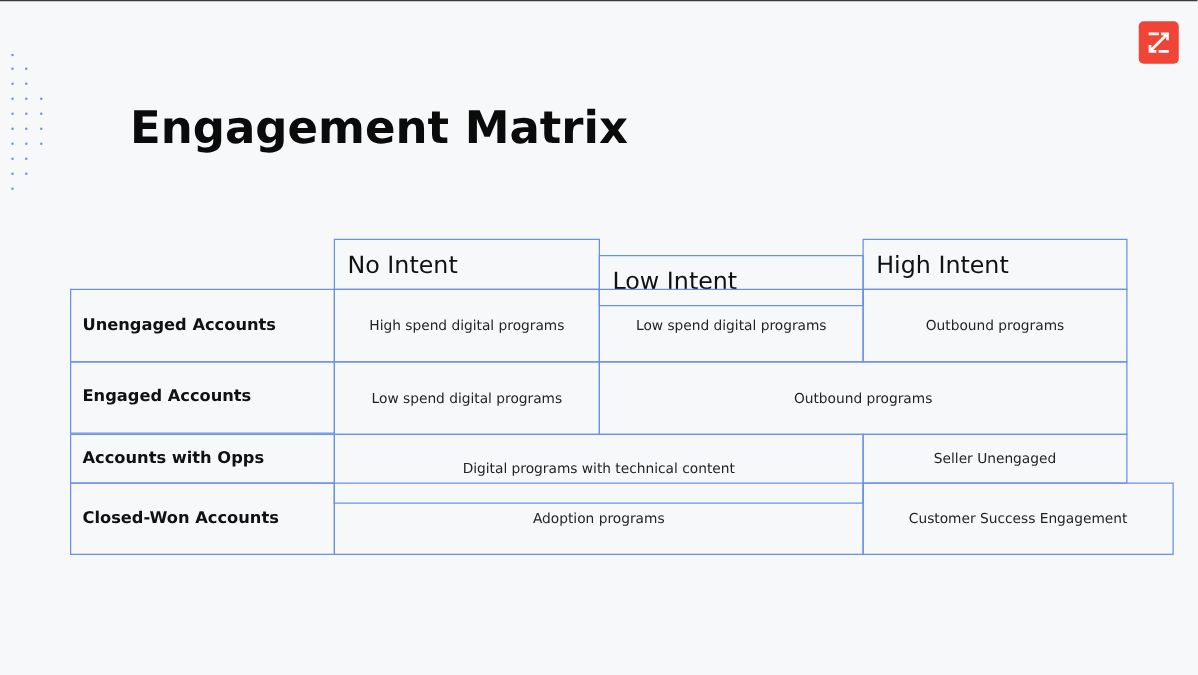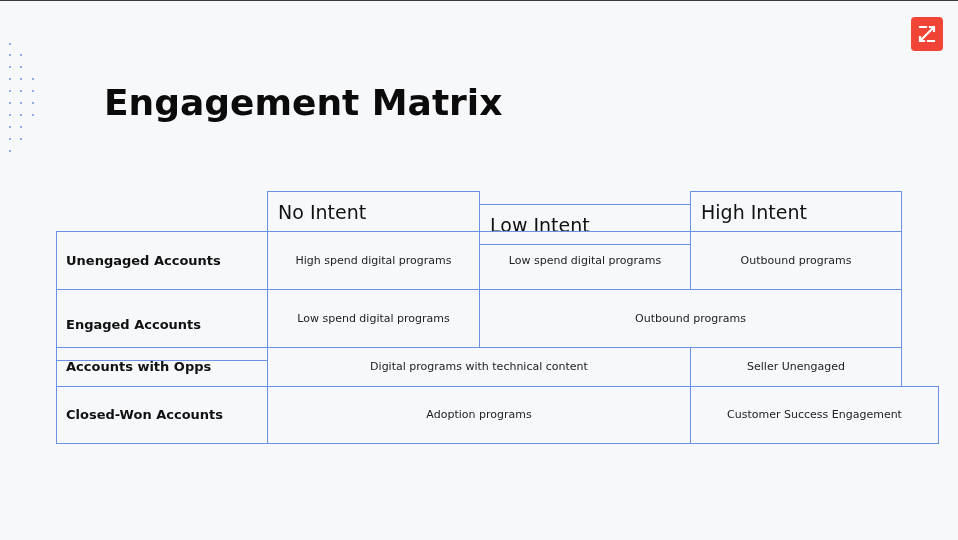--- a/index.html
+++ b/index.html
@@ -90,34 +90,34 @@
   <div class="cell center" style="left:267px;top:231px;width:213px;height:59px">
       <span>High spend digital programs</span>
     </div>
   <div class="cell center" style="left:479px;top:231px;width:212px;height:59px">
       <span>Low spend digital programs</span>
     </div>
   <div class="cell center" style="left:690px;top:231px;width:212px;height:59px">
       <span>Outbound programs</span>
     </div>
 
-  <div class="cell rowhead" style="left:56px;top:289px;width:212px;height:72px">
+  <div class="cell rowhead" style="left:56px;top:289px;width:212px;height:58px">
       <span>Engaged Accounts</span>
     </div>
   <div class="cell center" style="left:267px;top:289px;width:213px;height:59px">
       <span>Low spend digital programs</span>
     </div>
   <div class="cell center" style="left:479px;top:289px;width:423px;height:59px">
       <span>Outbound programs</span>
     </div>
 
   <div class="cell rowhead" style="left:56px;top:347px;width:212px;height:40px">
       <span>Accounts with Opps</span>
     </div>
-  <div class="cell center" style="left:267px;top:347px;width:424px;height:40px">
+  <div class="cell center" style="left:267px;top:347px;width:424px;height:56px">
       <span>Digital programs with technical content</span>
     </div>
   <div class="cell center" style="left:690px;top:347px;width:212px;height:40px">
       <span>Seller Unengaged</span>
     </div>
 
   <div class="cell rowhead" style="left:56px;top:386px;width:212px;height:58px">
       <span>Closed-Won Accounts</span>
     </div>
   <div class="cell center" style="left:267px;top:386px;width:424px;height:58px">

